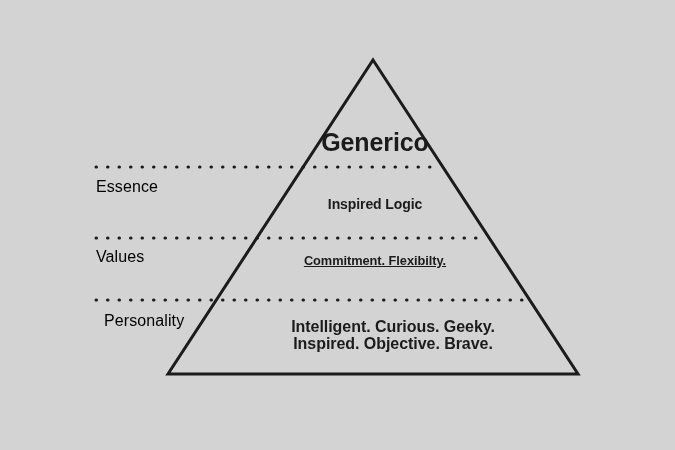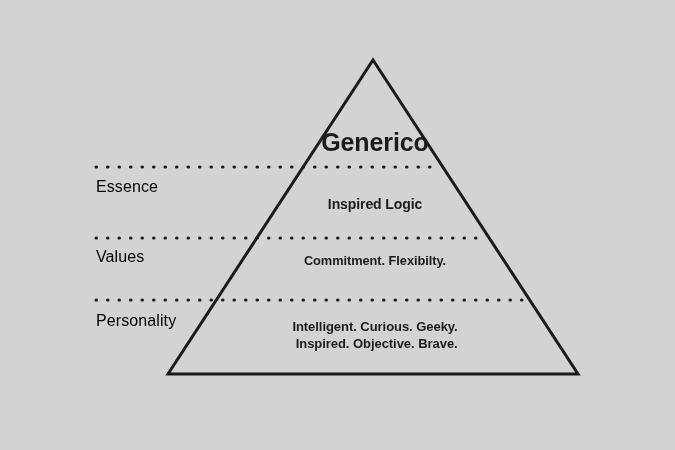--- a/index.html
+++ b/index.html
@@ -30,21 +30,21 @@
     position: absolute;
     font-family: Liberation Sans, sans-serif;
     font-size: 16px;
     font-weight: 400;
     color: #000000;
     letter-spacing: 0.1px;
     white-space: nowrap;
   }
   #label-essence   { left: 96px; top: 178px; }
   #label-values    { left: 96px; top: 248px; }
-  #label-personality { left: 96px; top: 312px; }
+  #label-personality { left: 104px; top: 312px; }
 
   .tier-text {
     position: absolute;
     font-family: "Liberation Sans", sans-serif;
     font-weight: 700;
     color: #1b1b1b;
     text-align: center;
     white-space: nowrap;
     transform: translateX(-50%);
   }
@@ -59,28 +59,28 @@
     top: 196px;
     font-size: 14px;
     letter-spacing: -0.1px;
   }
   #text-personality {
     left: 375px;
     top: 252px;
     font-size: 12.8px;
     line-height: 17px;
     letter-spacing: -0.05px;
+    text-decoration: underline;
   }
   #text-base {
-    left: 375px;
+    left: 393px;
     top: 318px;
-    font-size: 13px;
+    font-size: 16px;
     line-height: 17px;
     letter-spacing: -0.05px;
-    text-align: right;
   }
   .tier-text .line { display: block; }
 </style>
 </head>
 <body>
 
 <div id="stage">
 
   <svg id="pyramid-svg" viewBox="0 0 675 450" aria-hidden="true">
 

